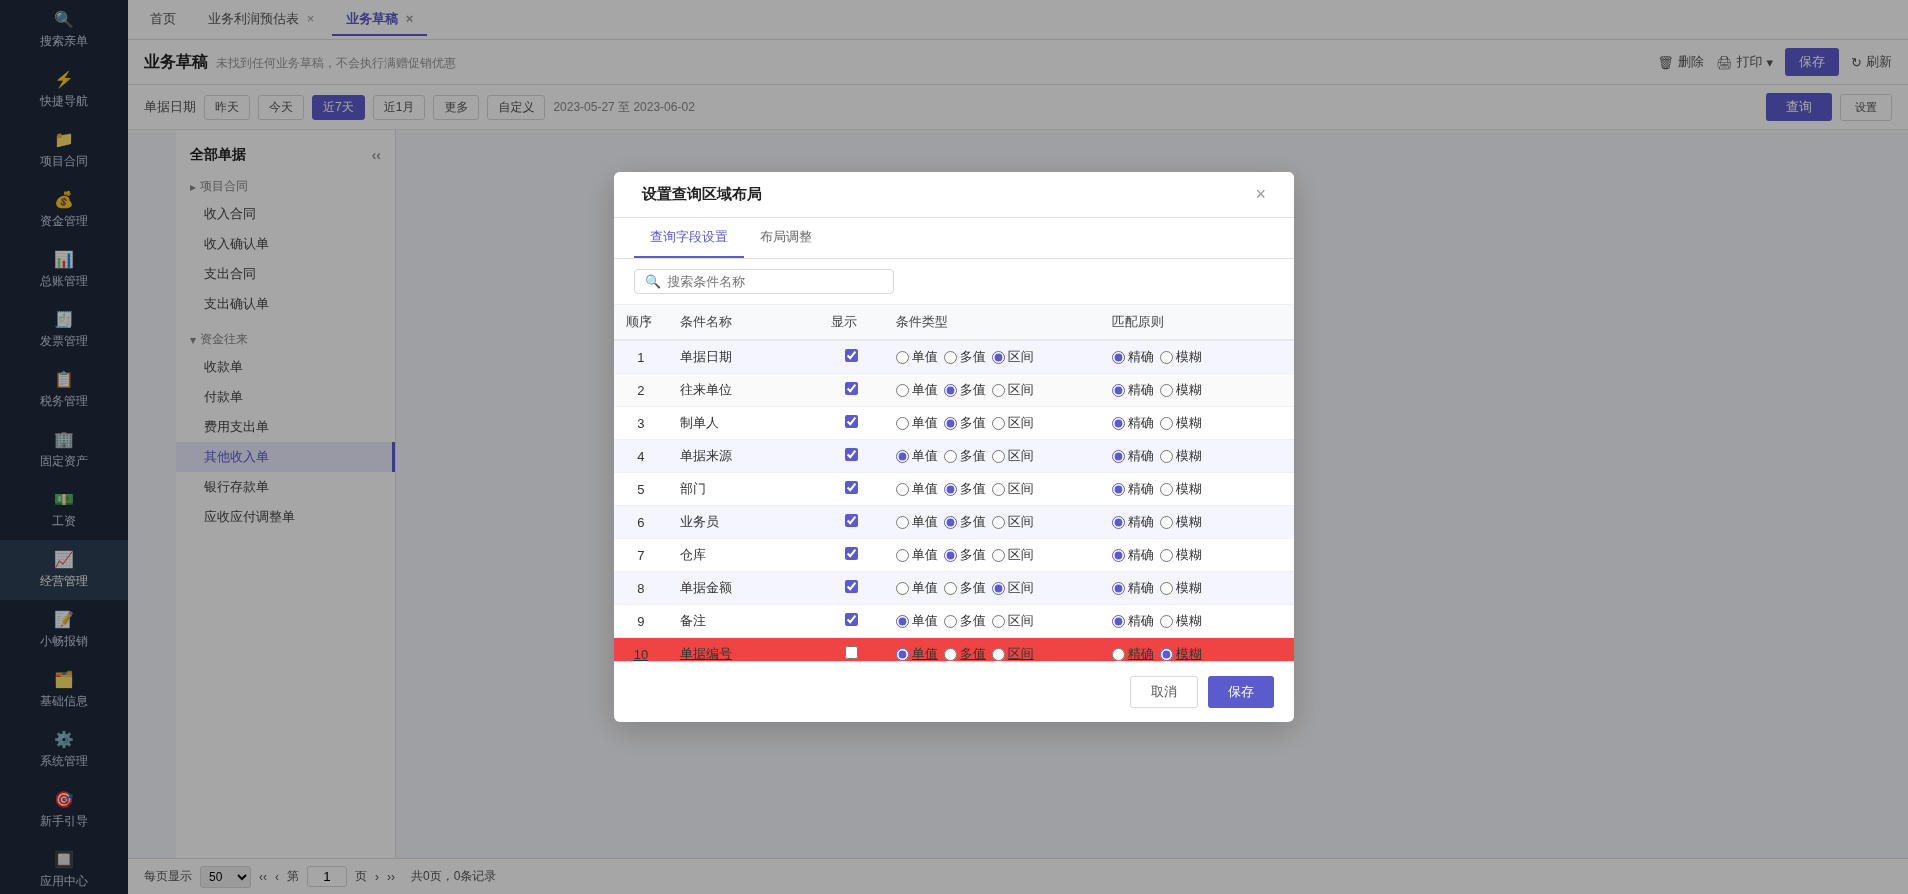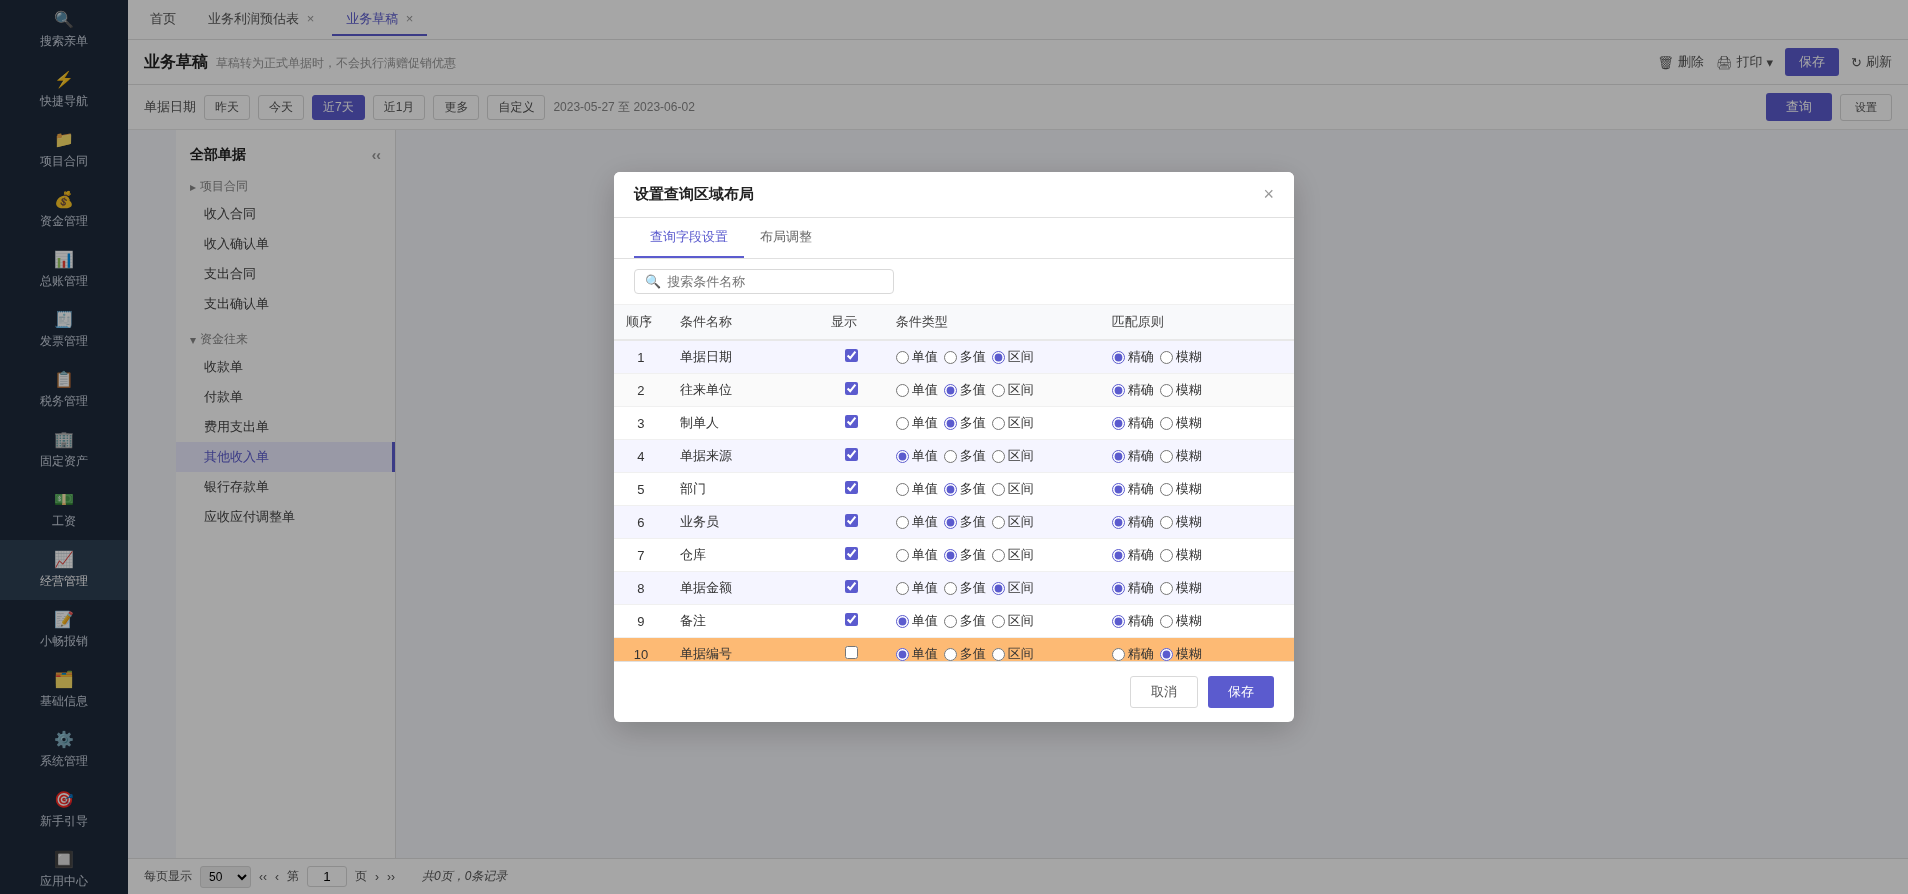--- a/index.html
+++ b/index.html
@@ -21,21 +21,21 @@
     
     .topnav {
       position: fixed; left: 128px; top: 0; right: 0; height: 40px;
       background: #fff; border-bottom: 1px solid #e0e0e0;
       display: flex; align-items: center; padding: 0 8px; gap: 4px;
     }
     .tab {
       padding: 6px 14px; font-size: 13px; cursor: pointer;
       border-bottom: 2px solid transparent; color: #555;
     }
-    .tab.active { color: #5b5bce; border-bottom: 2px solid #5b5bce; font-weight: 400; }
+    .tab.active { color: #5b5bce; border-bottom: 2px solid #5b5bce; font-weight: 700; }
     .tab-close { margin-left: 4px; color: #999; cursor: pointer; }
 
     
     .main {
       position: fixed; left: 128px; top: 40px; right: 0; bottom: 0;
       background: #f5f6fa; overflow: hidden;
     }
 
     
     .page-header {
@@ -121,21 +121,21 @@
       position: fixed; top: 0; left: 0; right: 0; bottom: 0;
       background: rgba(0,0,0,0.35); z-index: 1000;
       display: flex; align-items: center; justify-content: center;
     }
     .modal {
       background: #fff; border-radius: 6px; width: 680px;
       box-shadow: 0 8px 32px rgba(0,0,0,0.2); overflow: hidden;
     }
     .modal-header {
       display: flex; align-items: center; justify-content: space-between;
-      padding: 12px 20px; border-bottom: 1px solid #e0e0e0;
+      padding: 12px 28px; border-bottom: 1px solid #e0e0e0;
       background: #fff;
     }
     .modal-title { font-size: 15px; font-weight: 600; color: #222; }
     .modal-close { cursor: pointer; color: #999; font-size: 18px; }
 
     
     .modal-tabs {
       display: flex; padding: 0 20px; border-bottom: 1px solid #e0e0e0;
       background: #fff;
     }
@@ -278,21 +278,21 @@
     <span>业务草稿</span>
     <span class="tab-close">×</span>
   </div>
 </div>
 
 <div class="main">
 
   <div class="page-header">
     <div class="page-title-row">
       <span class="page-title">业务草稿</span>
-      <span class="page-subtitle">草稿转为正式单据时，不会执行满赠促销优惠</span>
+      <span class="page-subtitle">未找到任何业务草稿，不会执行满赠促销优惠</span>
     </div>
     <div class="page-actions">
       <div class="action-btn">
         <span>🗑</span>
         <span>删除</span>
       </div>
       <div class="action-btn">
         <span>🖨</span>
         <span>打印</span>
         <span>▾</span>
@@ -360,21 +360,21 @@
       <option>50</option>
       <option>100</option>
     </select>
     <span style="cursor:pointer">‹‹</span>
     <span style="cursor:pointer">‹</span>
     <span>第</span>
     <input class="pagination-input" value="1" style="">
     <span>页</span>
     <span style="cursor:pointer">›</span>
     <span style="cursor:pointer">››</span>
-    <span style="margin-left:19px;font-style:italic;">共0页，0条记录</span>
+    <span style="margin-left:8px;">共0页，0条记录</span>
   </div>
 
 </div>
 
 <div class="modal-overlay">
   <div class="modal">
 
     <div class="modal-header">
       <span class="modal-title">设置查询区域布局</span>
       <span class="modal-close">×</span>
@@ -568,21 +568,21 @@
                   <label class="radio-label"><input type="radio" name="type_9" style="">区间</label>
                 </div>
               </td>
               <td class="col-match">
                 <div class="radio-group">
                   <label class="radio-label"><input type="radio" name="match_9" checked="" style="">精确</label>
                   <label class="radio-label"><input type="radio" name="match_9" style="">模糊</label>
                 </div>
               </td>
             </tr>
-            <tr style="background: #fdba74;">
+            <tr style="background: #ef4444; text-decoration: underline;">
               <td class="col-order center" style="text-align: center;">10</td>
               <td class="col-name">单据编号</td>
               <td class="col-display" style="text-align: center;"><input type="checkbox" style=""></td>
               <td class="col-type">
                 <div class="radio-group">
                   <label class="radio-label"><input type="radio" name="type_10" checked="" style="">单值</label>
                   <label class="radio-label"><input type="radio" name="type_10" style="">多值</label>
                   <label class="radio-label"><input type="radio" name="type_10" style="">区间</label>
                 </div>
               </td>

